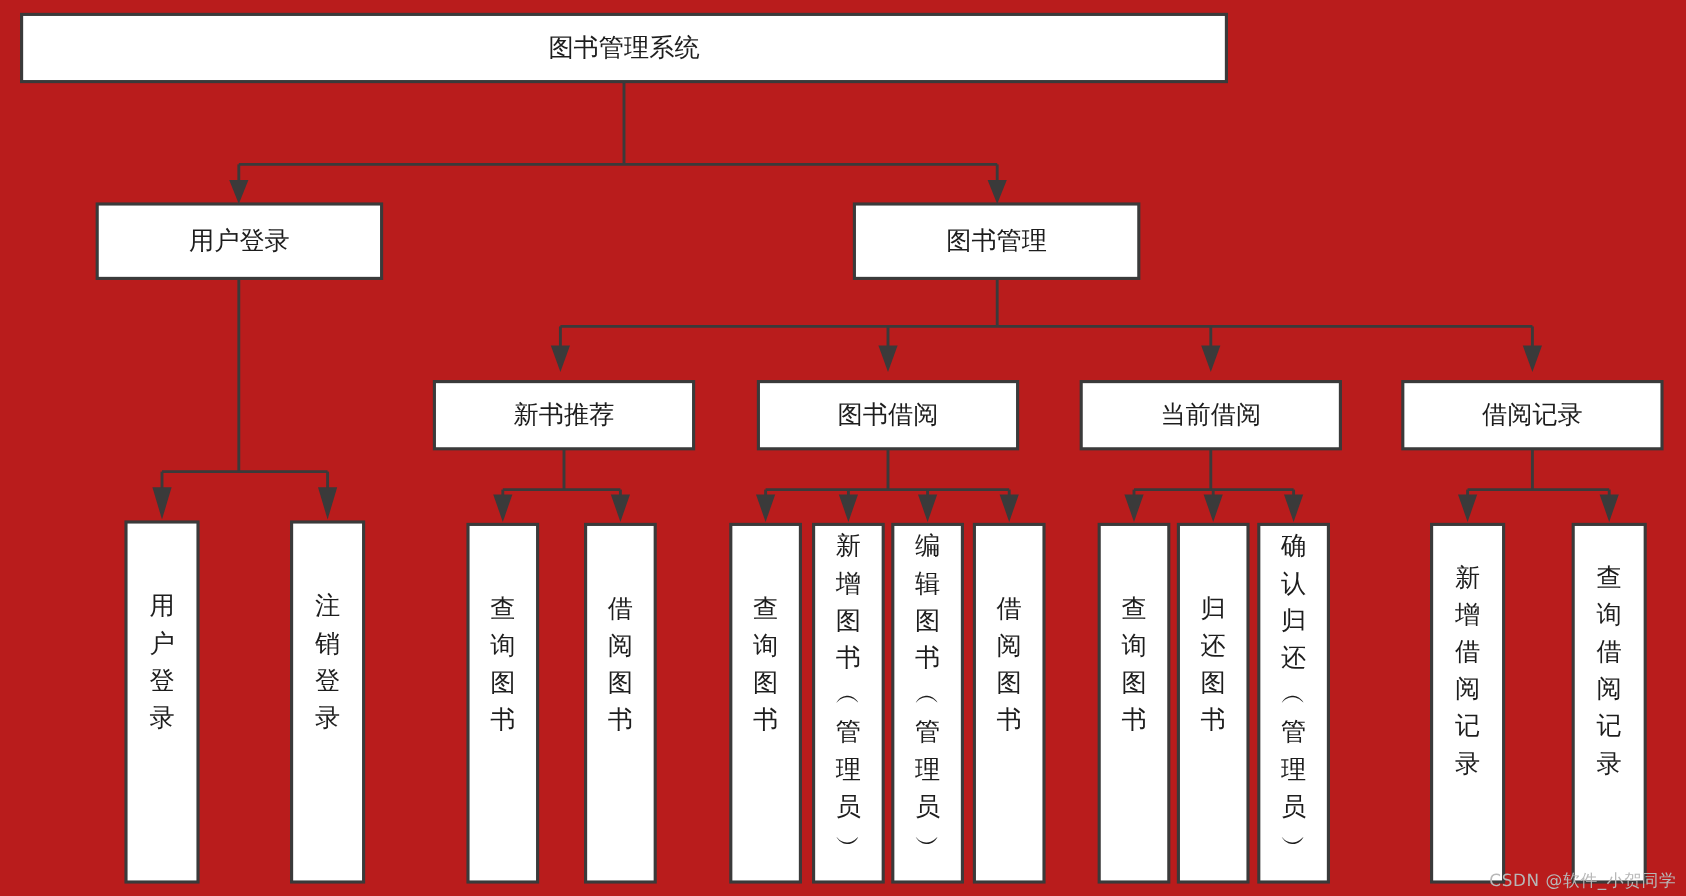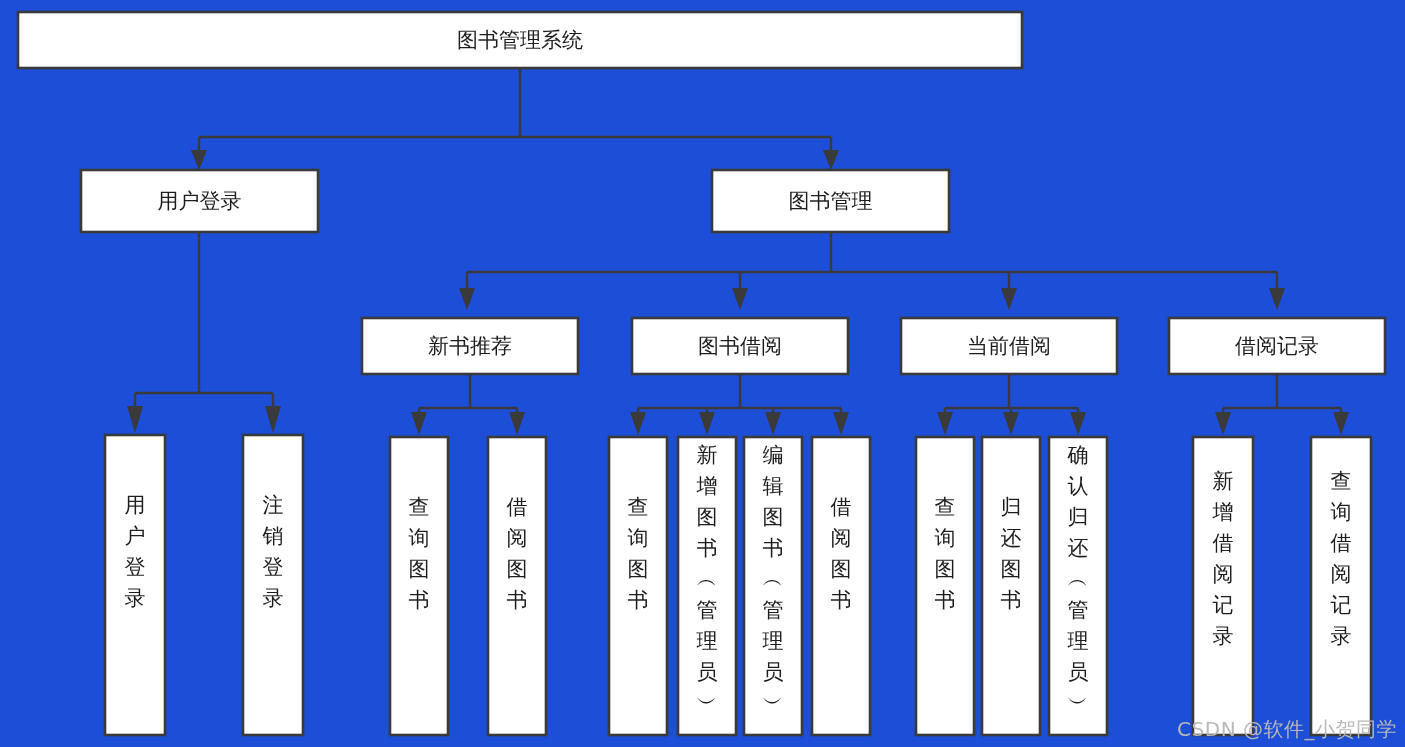--- a/index.html
+++ b/index.html
@@ -10,21 +10,21 @@
   body {
     width: 1405px;
     height: 747px;
     font-family: "DejaVu Sans", "Liberation Sans", sans-serif;
     overflow: hidden;
   }
   #diagram-root {
     position: relative;
     width: 1405px;
     height: 747px;
-    background: #1d4ed8;
+    background: #b91c1c;
   }
   svg#tree-svg {
     position: absolute;
     top: 0;
     left: 0;
     width: 1405px;
     height: 747px;
     display: block;
   }
   .node-box {
@@ -53,21 +53,21 @@
     fill: #1d1d1d;
     font-family: "DejaVu Sans", "Liberation Sans", sans-serif;
     font-size: 21px;
     text-anchor: middle;
   }
   .watermark {
     position: absolute;
     right: 8px;
     bottom: 4px;
     font-family: "DejaVu Sans", "Liberation Sans", sans-serif;
-    font-size: 20px;
+    font-size: 14px;
     color: #b8b8b8;
     letter-spacing: 0.5px;
     white-space: nowrap;
     user-select: none;
   }
 </style>
 </head>
 <body>
 
 <div id="diagram-root">

